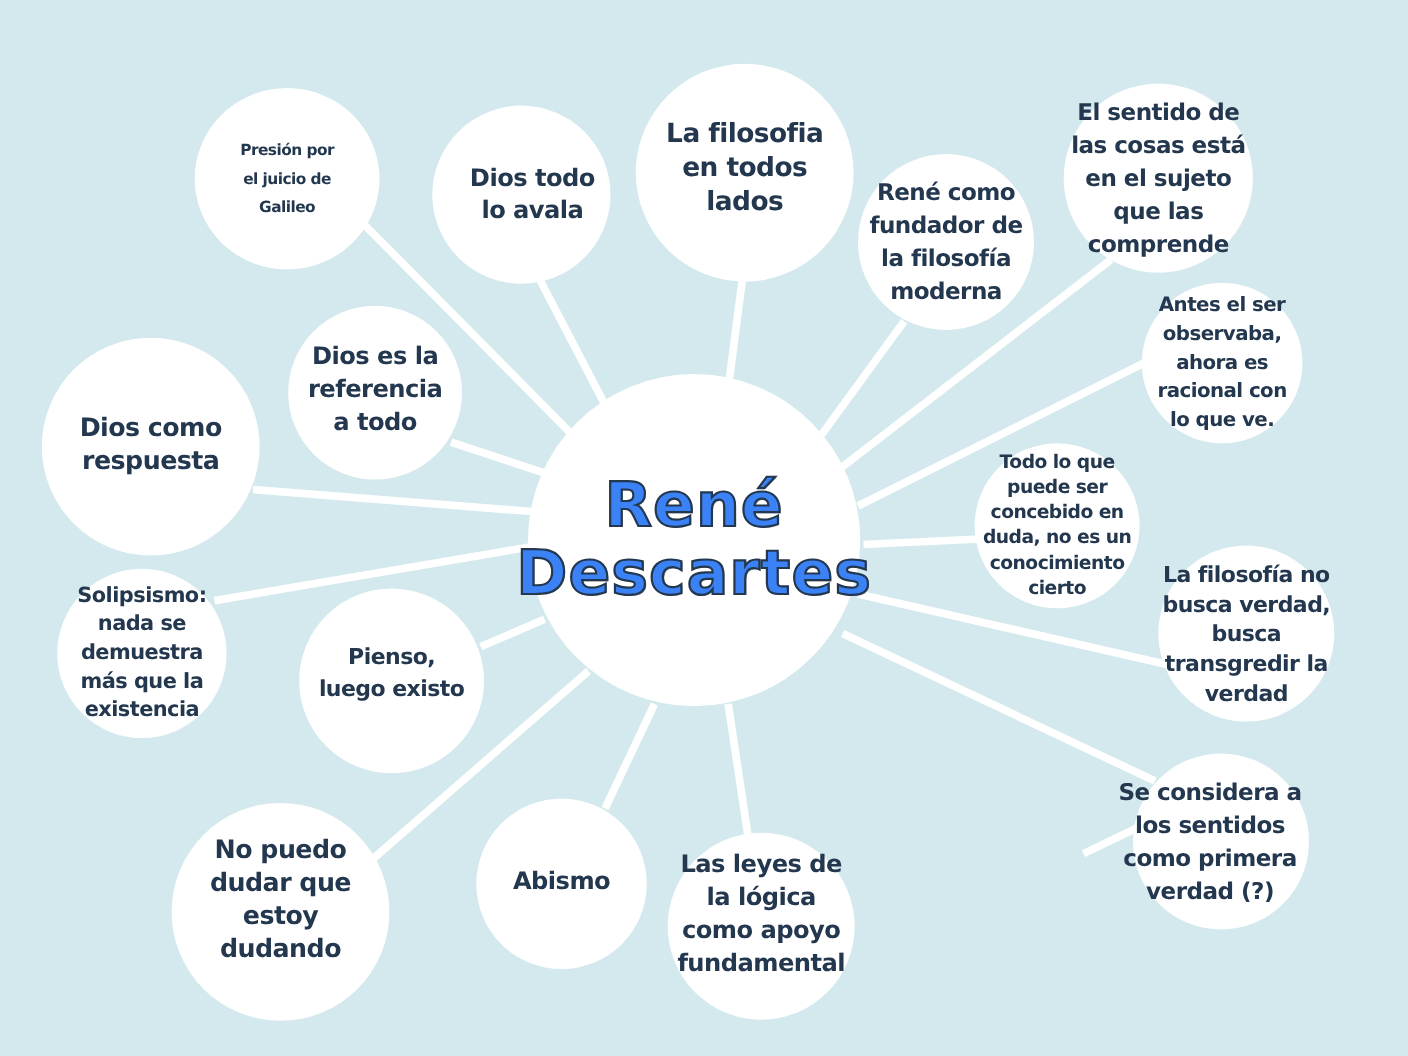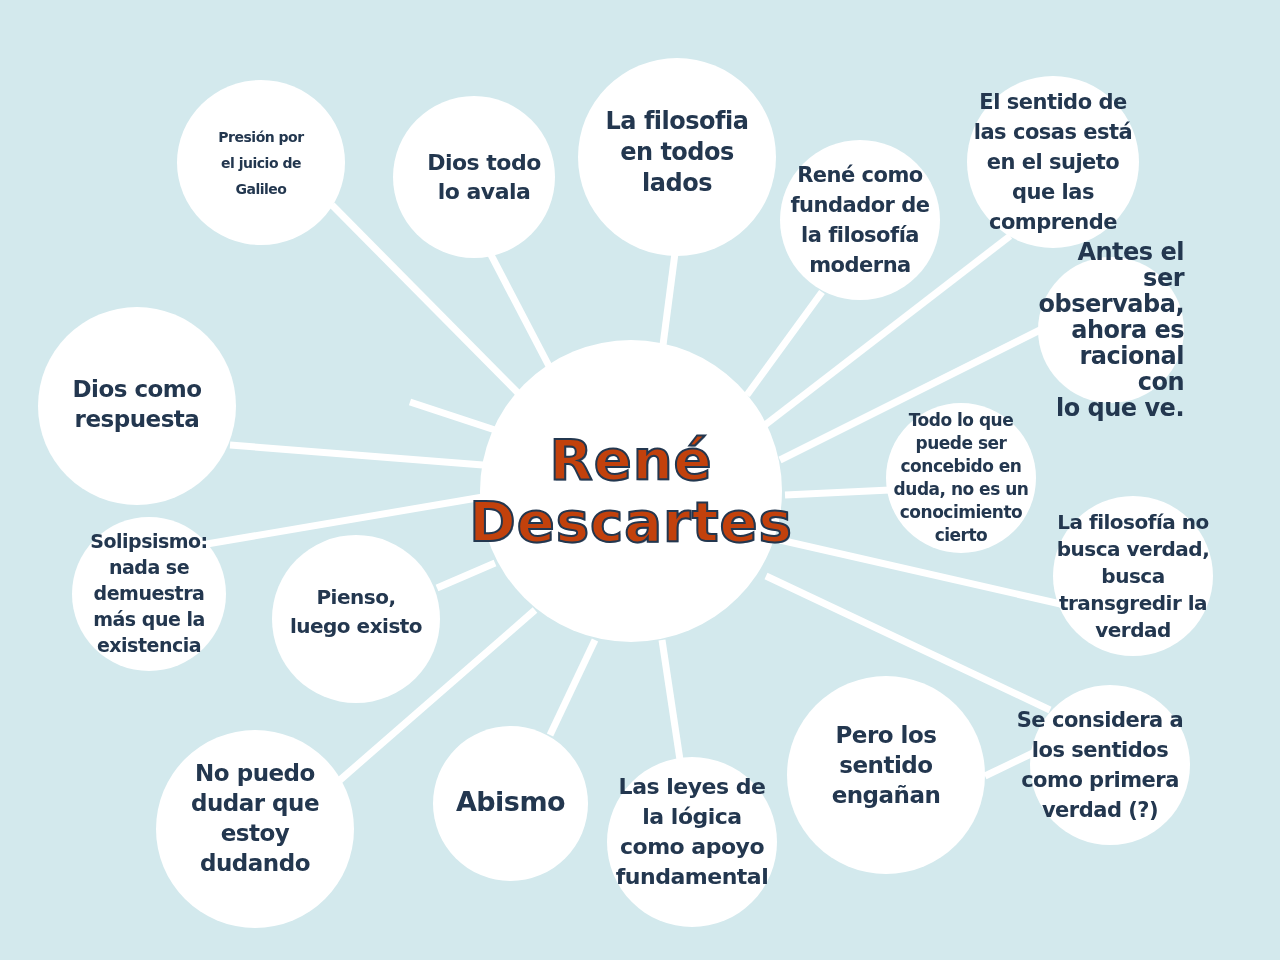--- a/index.html
+++ b/index.html
@@ -36,21 +36,21 @@
       font-weight: bold;
       color: #23374f;
       letter-spacing: -0.5px;
       white-space: pre-line;
     }
     .center-text {
       font-family: "DejaVu Sans", "Liberation Sans", sans-serif;
       font-weight: bold;
       font-size: 56px;
       line-height: 62px;
-      color: #c2410c;
+      color: #3b82f6;
       -webkit-text-stroke: 2px #23374f;
       text-shadow: 1px 1px 0 #8a98a8;
       letter-spacing: 1px;
       white-space: pre-line;
     }
   </style>
 </head>
 <body>
 
 <div id="canvas">
@@ -108,21 +108,21 @@
   </div>
 
   <div class="node" style="left:780px; top:140px; width:160px; height:160px;">
     <span class="node-text" style="font-size:21px; line-height:30px;">René como
 fundador de
 la filosofía
 moderna</span>
   </div>
 
   <div class="node" style="left:1038px; top:257px; width:146px; height:146px;">
-    <span class="node-text" style="font-size:24px; line-height:26px;text-align:right;">Antes el ser
+    <span class="node-text" style="font-size:18px; line-height:26px;">Antes el ser
 observaba,
 ahora es
 racional con
 lo que ve.</span>
   </div>
 
   <div class="node" style="left:886px; top:403px; width:150px; height:150px;">
     <span class="node-text" style="font-size:17px; line-height:23px;">Todo lo que
 puede ser
 concebido en
@@ -139,56 +139,56 @@
 verdad</span>
   </div>
 
   <div class="node" style="left:1030px; top:685px; width:160px; height:160px;">
     <span class="node-text" style="font-size:21px; line-height:30px; margin-left:-20px;">Se considera a
 los sentidos
 como primera
 verdad (?)</span>
   </div>
 
-  <div class="node" style="left:787px; top:676px; width:198px; height:198px;">
-    <span class="node-text" style="font-size:23px; line-height:30px; margin-top:-20px;">Pero los
-sentido
-engañan</span>
-  </div>
 
   <div class="node" style="left:607px; top:757px; width:170px; height:170px;">
     <span class="node-text" style="font-size:22px; line-height:30px; margin-top:-20px;">Las leyes de
 la lógica
 como apoyo
 fundamental</span>
   </div>
 
   <div class="node" style="left:433px; top:726px; width:155px; height:155px;">
-    <span class="node-text" style="font-size:27px; line-height:30px; margin-top:-4px;">Abismo</span>
+    <span class="node-text" style="font-size:22px; line-height:30px; margin-top:-4px;">Abismo</span>
   </div>
 
   <div class="node" style="left:156px; top:730px; width:198px; height:198px;">
     <span class="node-text" style="font-size:23px; line-height:30px; margin-top:-22px;">No puedo
 dudar que
 estoy
 dudando</span>
   </div>
 
   <div class="node" style="left:272px; top:535px; width:168px; height:168px;">
     <span class="node-text" style="font-size:20px; line-height:29px; margin-top:-14px;">Pienso,
 luego existo</span>
   </div>
 
-  <div class="node" style="left:72px; top:517px; width:154px; height:154px;">
+  <div class="node" style="left:52px; top:517px; width:154px; height:154px;">
     <span class="node-text" style="font-size:19px; line-height:26px; margin-top:-2px;">Solipsismo:
 nada se
 demuestra
 más que la
 existencia</span>
   </div>
 
   <div class="node" style="left:38px; top:307px; width:198px; height:198px;">
     <span class="node-text" style="font-size:23px; line-height:30px; margin-top:-4px;">Dios como
 respuesta</span>
   </div>
 
+  <div class="node" style="left:262px; top:278px; width:158px; height:158px;">
+    <span class="node-text" style="font-size:22px; line-height:30px; margin-top:-4px;">Dios es la
+referencia
+a todo</span>
+  </div>
 
 </div>
 
 </body></html>

